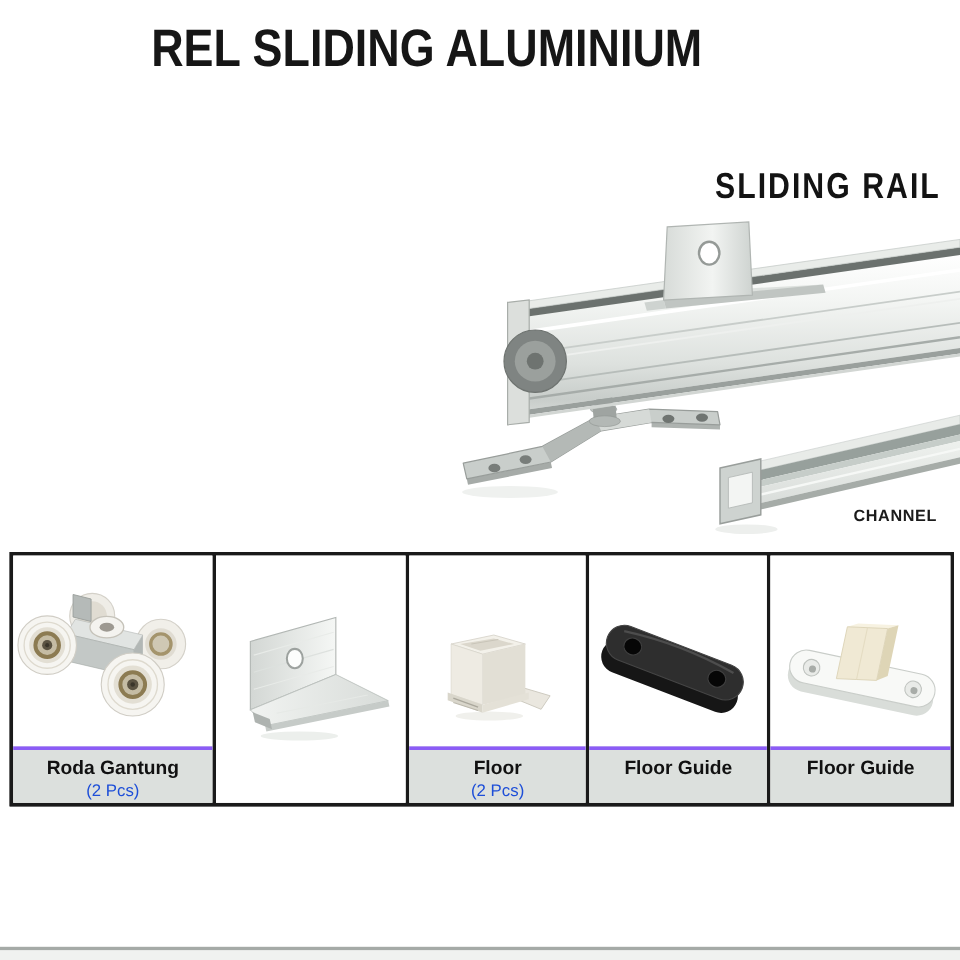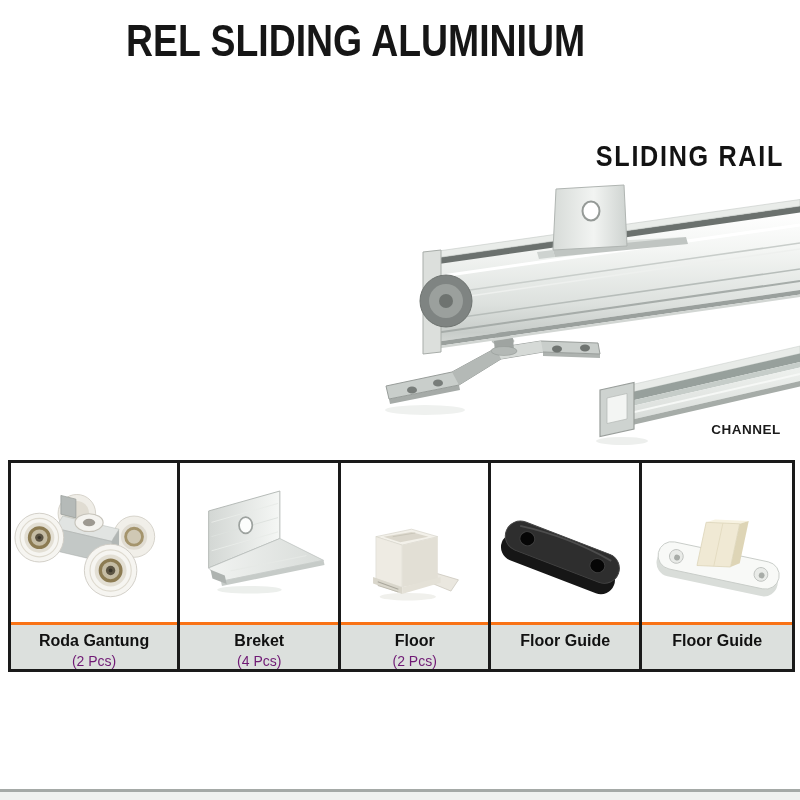--- a/index.html
+++ b/index.html
@@ -20,25 +20,25 @@
   .hero-svg{position:absolute;left:380px;top:168px;width:420px;height:292px;}
   .parts-table{
     position:absolute;left:8px;top:460px;width:787px;height:212px;
     box-sizing:border-box;border:3.5px solid #1a1a1a;background:#1a1a1a;
     display:grid;grid-template-columns:170fr 162fr 150fr 152fr 153fr;grid-gap:3px;
   }
   .cell{background:#ffffff;display:flex;flex-direction:column;min-width:0;}
   .part-img{flex:1;display:flex;align-items:center;justify-content:center;overflow:hidden;background:#ffffff;}
   .part-img svg{width:96%;height:96%;}
   .part-label{
-    height:47px;flex:0 0 47px;background:#dce0dd;border-top:3px solid #f97316;
-    display:flex;flex-direction:column;align-items:center;padding-top:7px;box-sizing:border-box;justify-content:space-between;
+    height:47px;flex:0 0 47px;background:#dce0dd;border-top:3px solid #8b5cf6;
+    display:flex;flex-direction:column;align-items:center;padding-top:7px;box-sizing:border-box;
   }
   .part-name{font-size:16px;font-weight:bold;line-height:18px;color:#111;}
-  .part-qty{font-size:14px;line-height:16px;color:#701a75;}
+  .part-qty{font-size:14px;line-height:16px;color:#1d4ed8;}
   .bottom-line{position:absolute;left:0;top:789px;width:800px;height:3px;background:#a5aaa7;}
   .bottom-strip{position:absolute;left:0;top:792px;width:800px;height:8px;background:#f0f2f0;}
 </style>
 </head>
 <body>
 
 <div class="canvas">
 
   <h1 class="page-title">REL SLIDING ALUMINIUM</h1>
 
@@ -190,24 +190,20 @@
           <line x1="30" y1="57" x2="100" y2="37" stroke="#e8ebe8" stroke-width="1"></line>
           <line x1="30" y1="72" x2="100" y2="52" stroke="#dde1de" stroke-width="1"></line>
           <line x1="30" y1="87" x2="100" y2="67" stroke="#e8ebe8" stroke-width="1"></line>
           <ellipse cx="66" cy="60" rx="7" ry="8.5" fill="#fcfdfc" stroke="#9da29f" stroke-width="1.8"></ellipse>
           <polygon points="27,105 102,74 148,97 40,119" fill="url(#g2b)" stroke="#bcc1be" stroke-width="0.8"></polygon>
           <line x1="50" y1="108" x2="130" y2="92" stroke="#e6e9e6" stroke-width="1"></line>
           <polygon points="40,119 148,97 149,102 41,124" fill="#c6cbc8"></polygon>
           <polygon points="29,107 44,113 46,122 31,116" fill="#aeb3b0"></polygon>
         </svg>
       </div>
-      <div class="part-label">
-        <div class="part-name">Breket</div>
-        <div class="part-qty">(4 Pcs)</div>
-      </div>
     </div>
 
     <div class="cell">
       <div class="part-img">
         <svg viewBox="0 0 150 156" xmlns="http://www.w3.org/2000/svg">
           <ellipse cx="68" cy="136" rx="30" ry="4" fill="#f0f0ec"></ellipse>
           <polygon points="95,110 122,118 114,130 92,121" fill="#eae7df" stroke="#c9c6bb" stroke-width="0.8"></polygon>
           <polygon points="34,72 72,64 100,72 62,81" fill="#f3f1ea" stroke="#d8d5cc" stroke-width="0.8"></polygon>
           <polygon points="42,72 72,67 90,72 60,78" fill="#dbd7cc"></polygon>
           <line x1="52" y1="72" x2="76" y2="68" stroke="#c9c5b9" stroke-width="1"></line>

